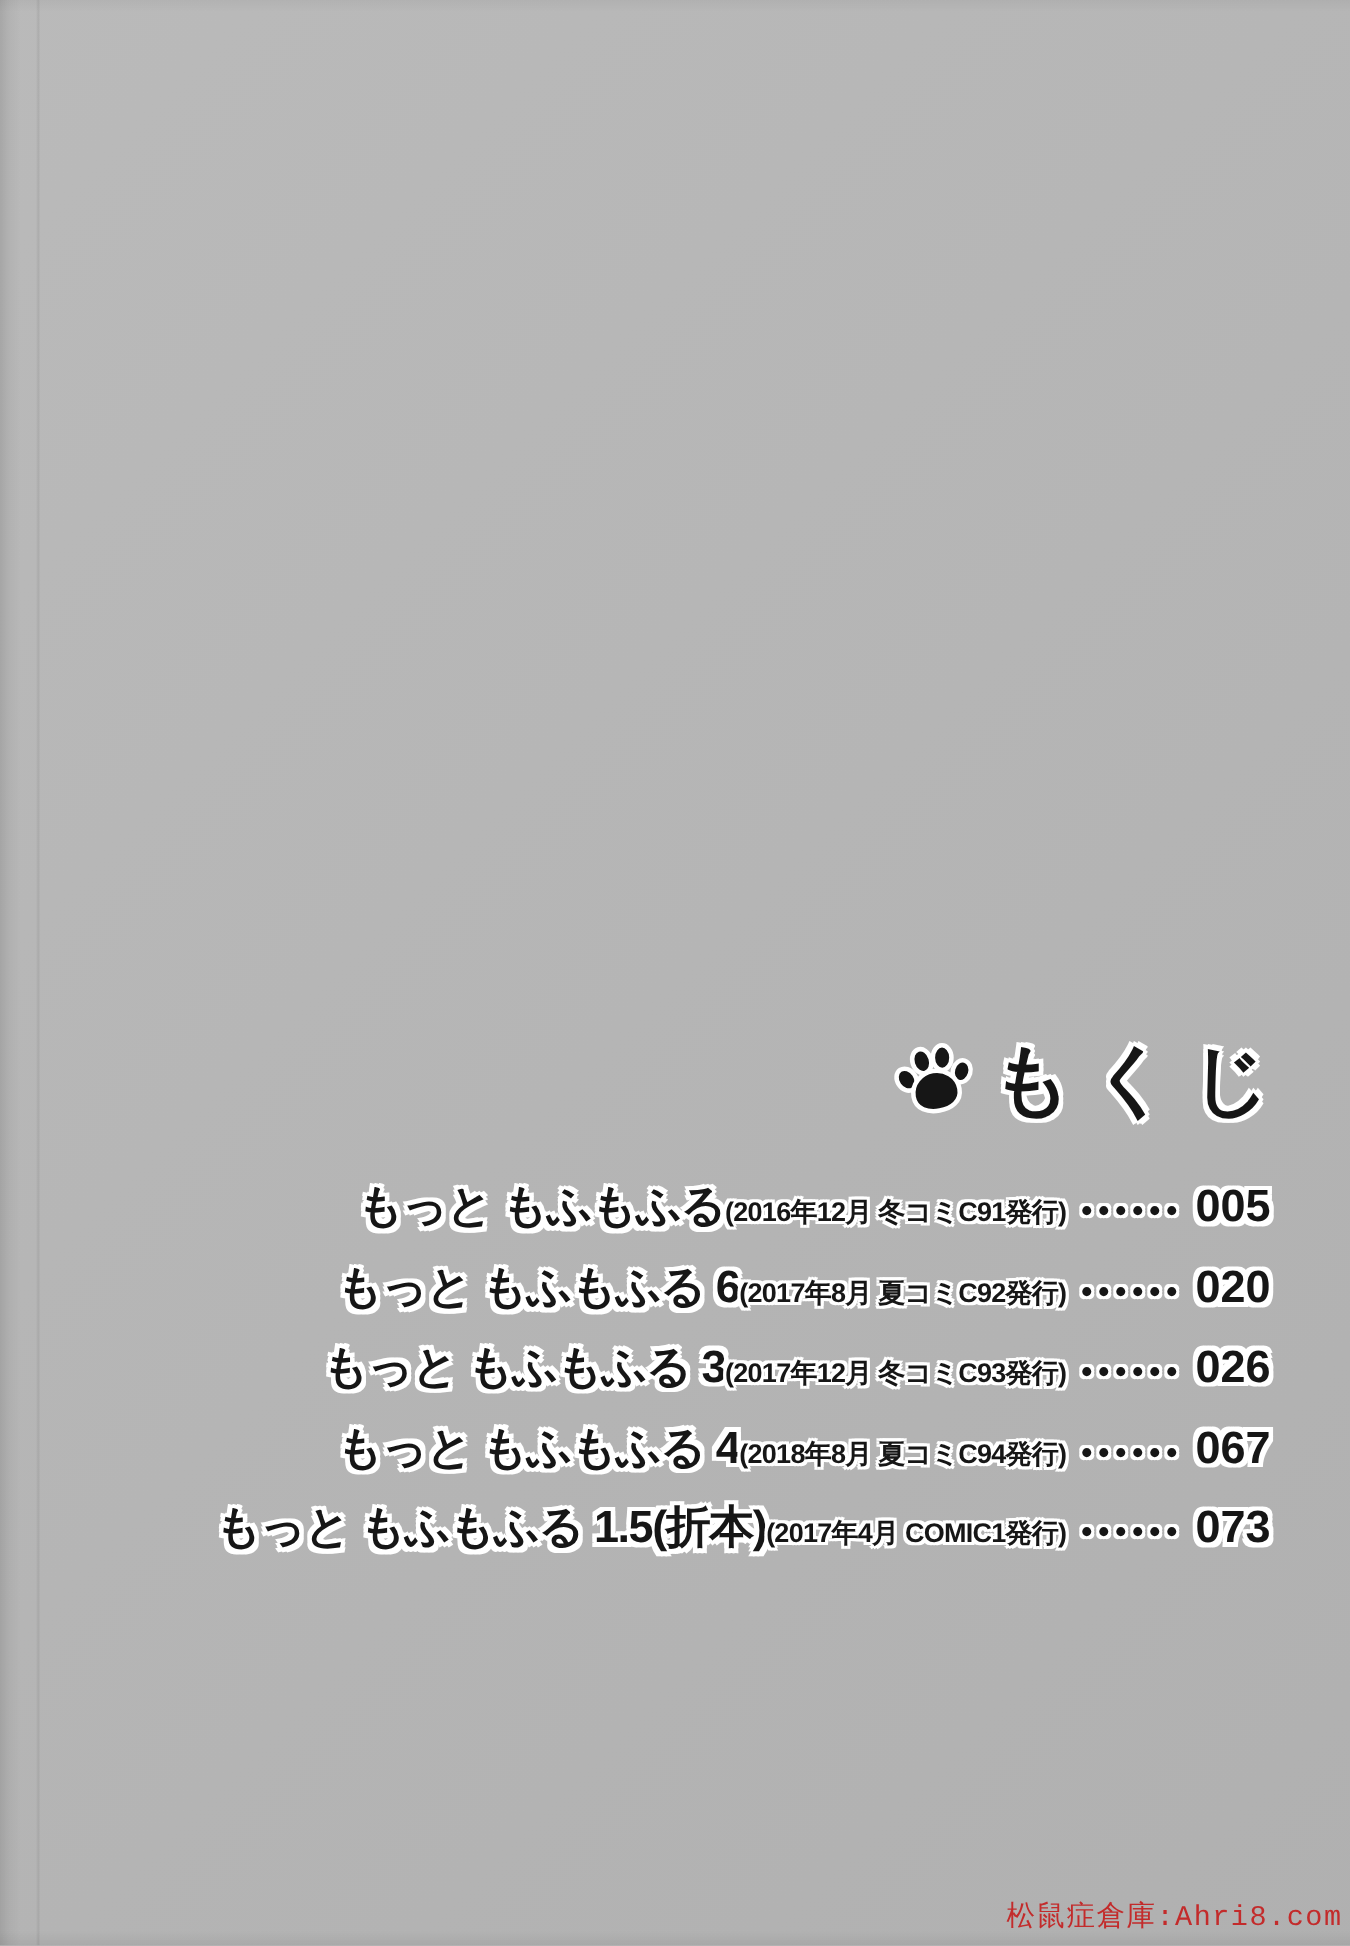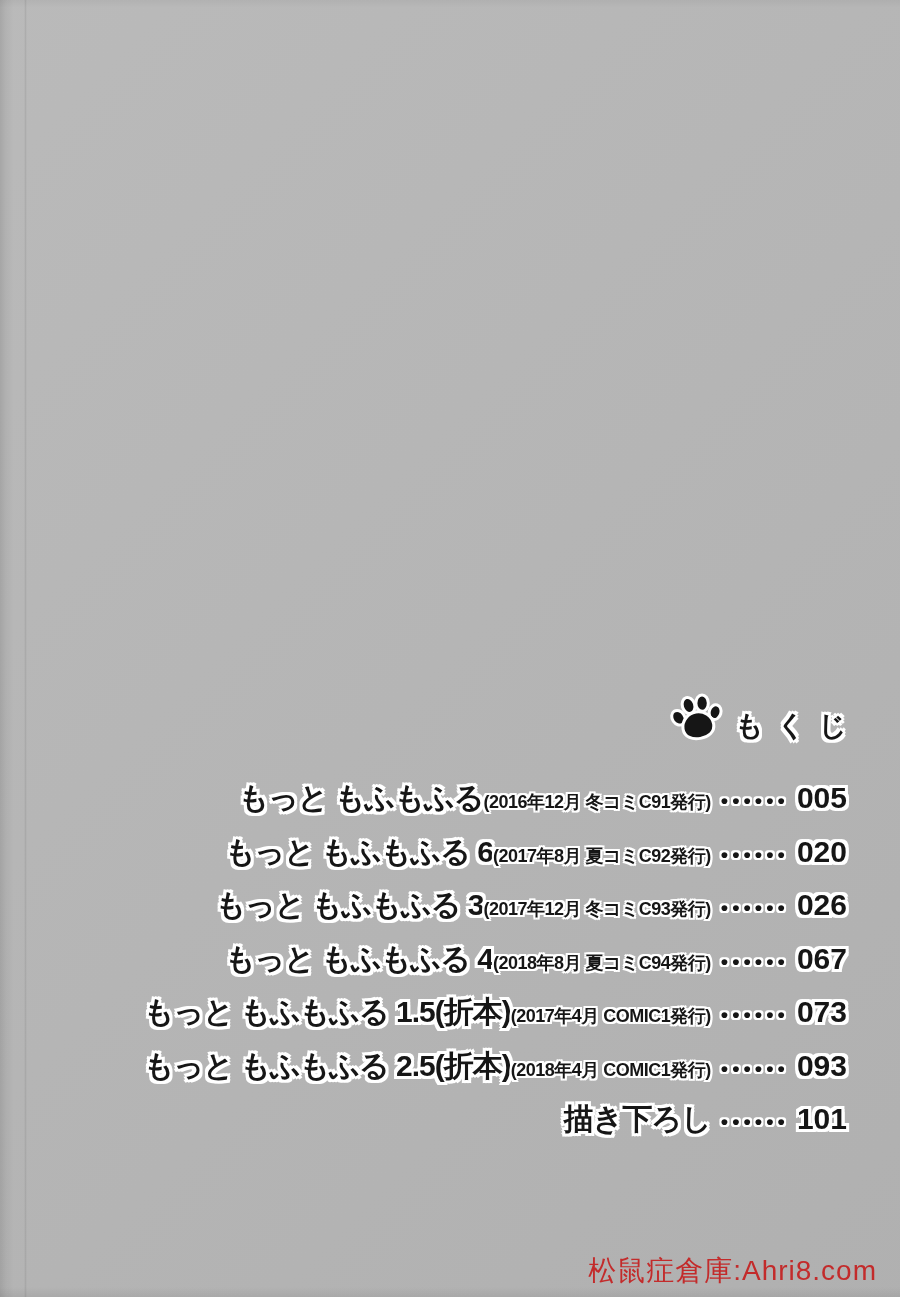--- a/index.html
+++ b/index.html
@@ -46,36 +46,36 @@
   }
   .title-row {
     height: 54px; line-height: 54px;
     margin-bottom: 25px;
   }
   .paw {
     display: inline-block; vertical-align: -8px;
     margin-right: 10px;
   }
   .toc-title {
-    font-size: 28px; font-weight: bold;
+    font-size: 52px; font-weight: bold;
     letter-spacing: 13px; margin-right: -13px; text-align: center;
   }
-  .row { height: 53.5px; line-height: 52px; }
+  .row { height: 53.5px; line-height: 65px; }
   .t  { font-size: 30px; font-weight: bold; letter-spacing: -1px; }
   .d  { font-size: 18px; font-weight: bold; letter-spacing: -0.5px; margin-right: 10px; }
   .dots {
     font-size: 21px; font-weight: bold;
     letter-spacing: 4px; margin-right: 8px;
   }
   .p  { font-size: 30px; font-weight: bold; }
   .watermark {
     position: absolute;
-    right: 23px; bottom: 7px;
-    font-family: Liberation Sans, sans-serif;
-    font-size: 28px;
+    right: 5px; bottom: 7px;
+    font-family: Liberation Mono, monospace;
+    font-size: 19px;
     color: var(--watermark_red, #c32b2b);
     letter-spacing: 1px;
   }
 </style>
 </head>
 <body>
 
 <div class="page"></div>
 <div class="spine-crease"></div>
 
@@ -108,24 +108,18 @@
   </div>
 
   <div class="row">
     <span class="t ol-big">もっと もふもふる 4</span><span class="d ol-small">(2018年8月 夏コミC94発行)</span><span class="dots ol-small">••••••</span><span class="p ol-big">067</span>
   </div>
 
   <div class="row">
     <span class="t ol-big">もっと もふもふる 1.5(折本)</span><span class="d ol-small">(2017年4月 COMIC1発行)</span><span class="dots ol-small">••••••</span><span class="p ol-big">073</span>
   </div>
 
-  <div class="row">
-    <span class="t ol-big">もっと もふもふる 2.5(折本)</span><span class="d ol-small">(2018年4月 COMIC1発行)</span><span class="dots ol-small">••••••</span><span class="p ol-big">093</span>
-  </div>
 
-  <div class="row">
-    <span class="t ol-big">描き下ろし</span><span class="d ol-small"></span><span class="dots ol-small">••••••</span><span class="p ol-big">101</span>
-  </div>
 
 
 </div>
 
 <div class="watermark">松鼠症倉庫:Ahri8.com</div>
 
 </body></html>

